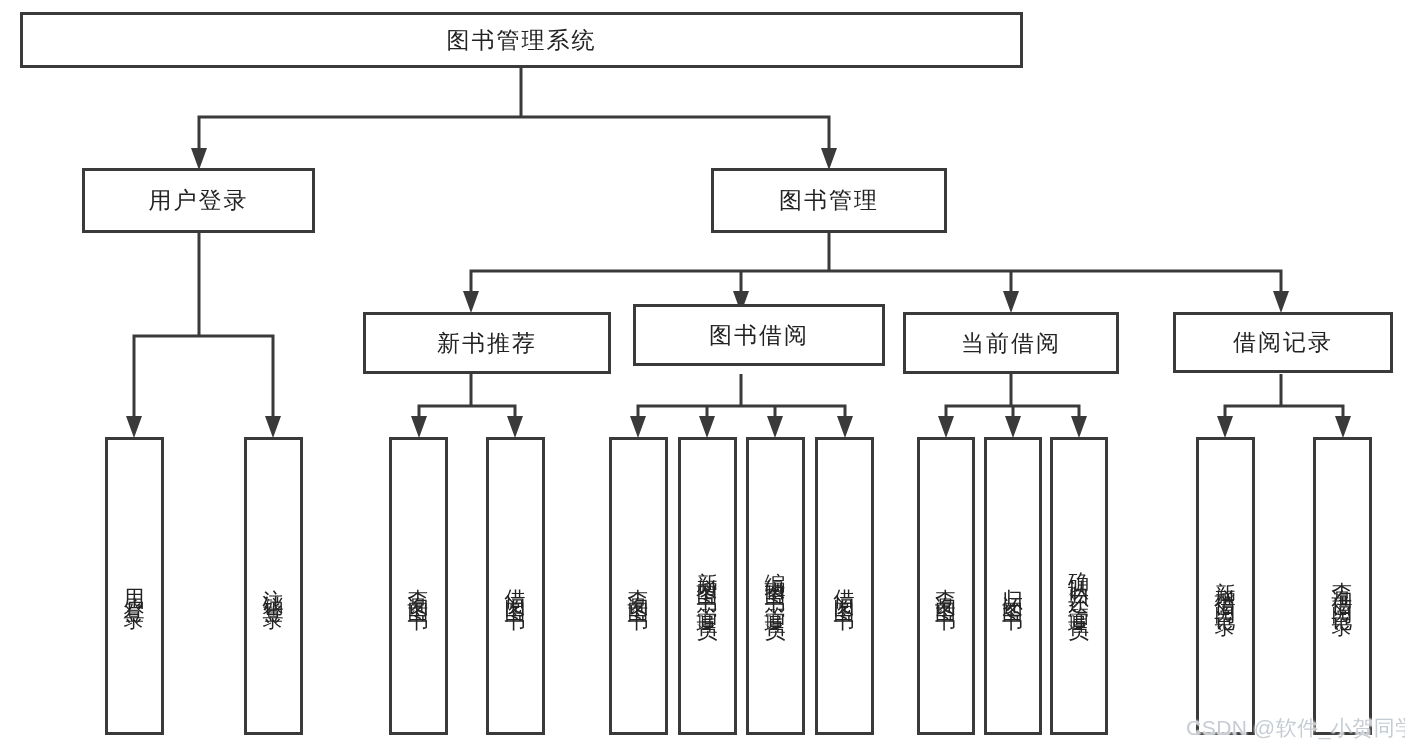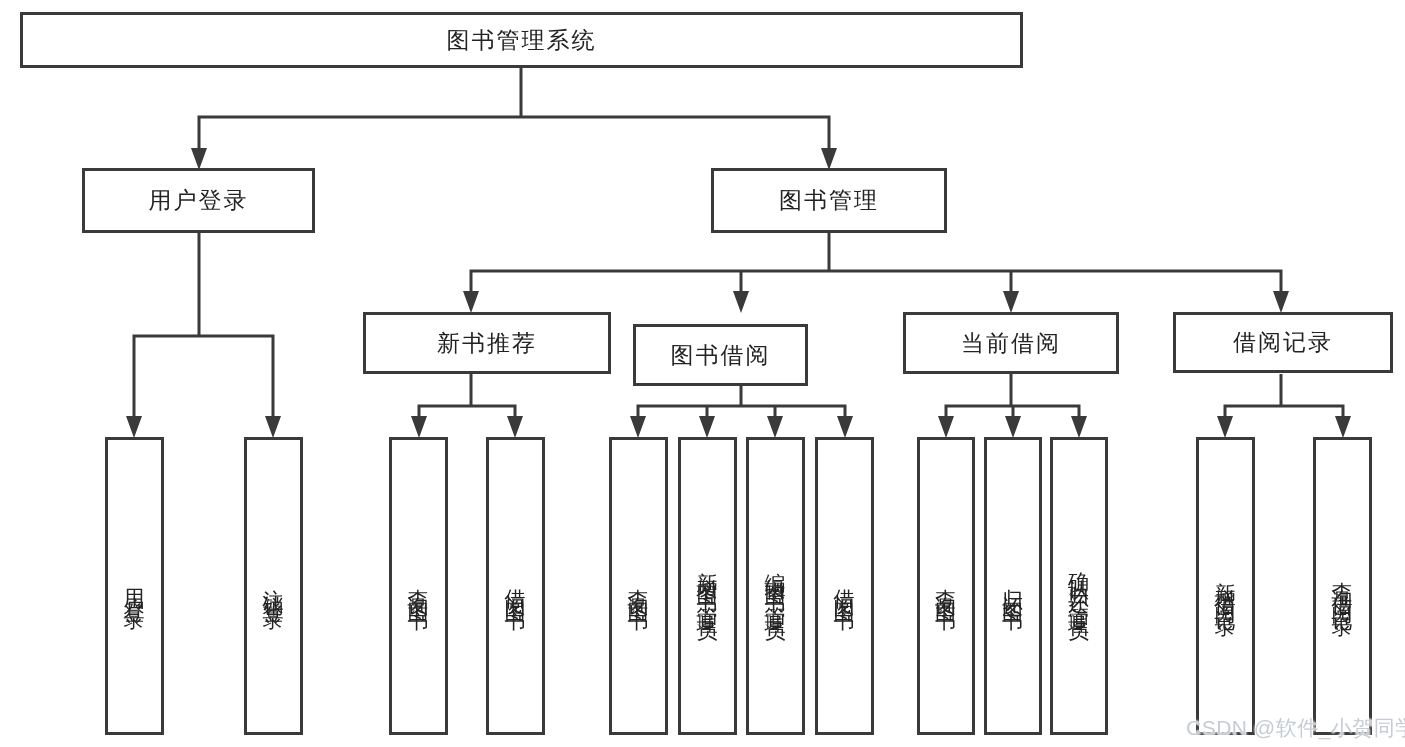--- a/index.html
+++ b/index.html
@@ -84,21 +84,21 @@
   <div class="node h" style="left:82px; top:168px; width:233px; height:65px;">
     <span>用户登录</span>
   </div>
   <div class="node h" style="left:711px; top:168px; width:236px; height:65px;">
     <span>图书管理</span>
   </div>
 
   <div class="node h" style="left:363px; top:312px; width:248px; height:62px;">
     <span>新书推荐</span>
   </div>
-  <div class="node h" style="left:633px; top:324px; width:175px; height:62px;justify-content:center;">
+  <div class="node h" style="left:633px; top:304px; width:252px; height:62px;justify-content:center;">
     <span>图书借阅</span>
   </div>
   <div class="node h" style="left:903px; top:312px; width:216px; height:62px;">
     <span>当前借阅</span>
   </div>
   <div class="node h" style="left:1173px; top:312px; width:220px; height:61px;">
     <span>借阅记录</span>
   </div>
 
   <div class="node v" style="left:105px; top:437px; width:59px; height:298px;">

